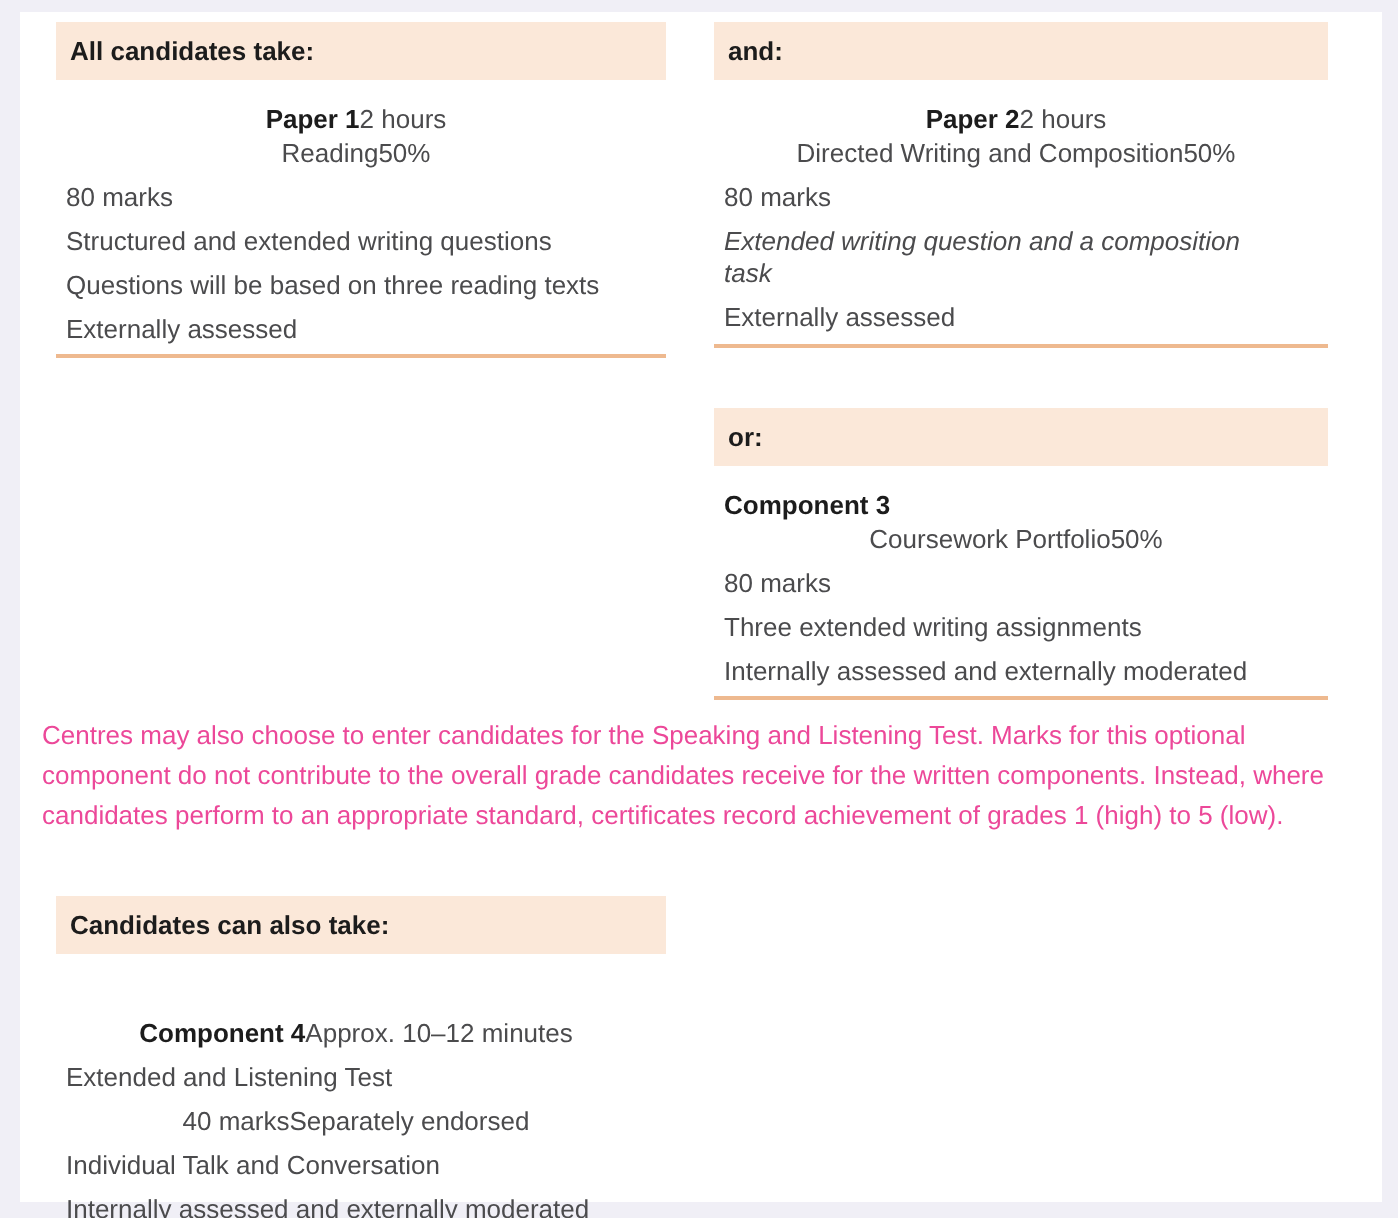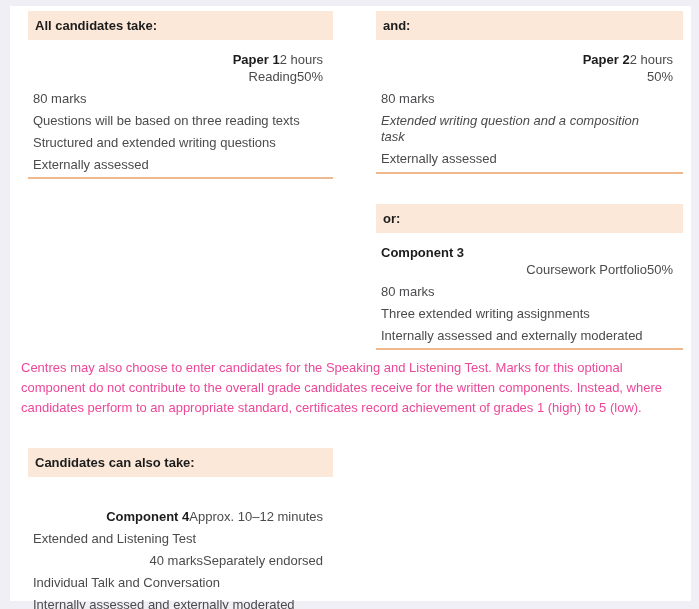--- a/index.html
+++ b/index.html
@@ -6,21 +6,21 @@
   html,body { width:699px; height:609px; }
   body {
     font-family:"Liberation Sans", sans-serif;
     background:#f0eff6;
     position:relative;
     overflow:hidden;
   }
   .frame { position:absolute; left:0; top:0; width:699px; height:609px; background:#f0eff6; }
   .page  { position:absolute; left:10px; top:6px; width:681px; height:595px; background:#ffffff; }
 
-  .top-grid { position:absolute; left:18px; top:5px; display:flex; gap:43px; }
+  .top-grid { position:absolute; left:18px; top:5px; display:flex; gap:24px; }
   .col-left  { width:305px; }
   .col-right { width:307px; }
 
   section.block { border-bottom:2px solid #eeb98f; }
   .sec-header {
     background:#fbe8d9;
     font-weight:bold;
     font-size:13px;
     line-height:14px;
     color:#1c1c1c;
@@ -31,21 +31,21 @@
   .body-or     { min-height:99px; }
   .body-bottom { min-height:105px;margin-top:20px; }
 
   .row {
     font-size:13px;
     line-height:16px;
     color:#4b4b4d;
     margin-top:6px;
   }
   .row.tight { margin-top:1px; }
-  .pair { display:flex; justify-content:flex-end; padding-right:10px; }
+  .pair { display:flex; justify-content:center; padding-right:10px; }
   .bold { font-weight:bold; color:#1c1c1c; }
   .w-narrow { max-width:278px;font-style:italic; }
 
   .sec-or { margin-top:30px; }
 
   .para {
     position:absolute;
     left:11px;
     top:352px;
     width:648px;
@@ -70,36 +70,37 @@
           <div class="sec-body body-top">
             <div class="row pair">
               <span class="bold">Paper 1</span>
               <span>2 hours</span>
             </div>
             <div class="row pair tight">
               <span>Reading</span>
               <span>50%</span>
             </div>
             <div class="row">80 marks</div>
+            <div class="row">Structured and extended writing questions</div>
             <div class="row">Questions will be based on three reading texts</div>
-            <div class="row">Structured and extended writing questions</div>
             <div class="row">Externally assessed</div>
           </div>
         </section>
       </div>
 
       <div class="col-right">
         <section class="block">
           <div class="sec-header">and:</div>
           <div class="sec-body body-top">
             <div class="row pair">
               <span class="bold">Paper 2</span>
               <span>2 hours</span>
             </div>
             <div class="row pair tight">
+              <span>Directed Writing and Composition</span>
               <span>50%</span>
             </div>
             <div class="row">80 marks</div>
             <div class="row w-narrow">Extended writing question and a composition task</div>
             <div class="row">Externally assessed</div>
           </div>
         </section>
 
         <section class="block sec-or">
           <div class="sec-header">or:</div>

